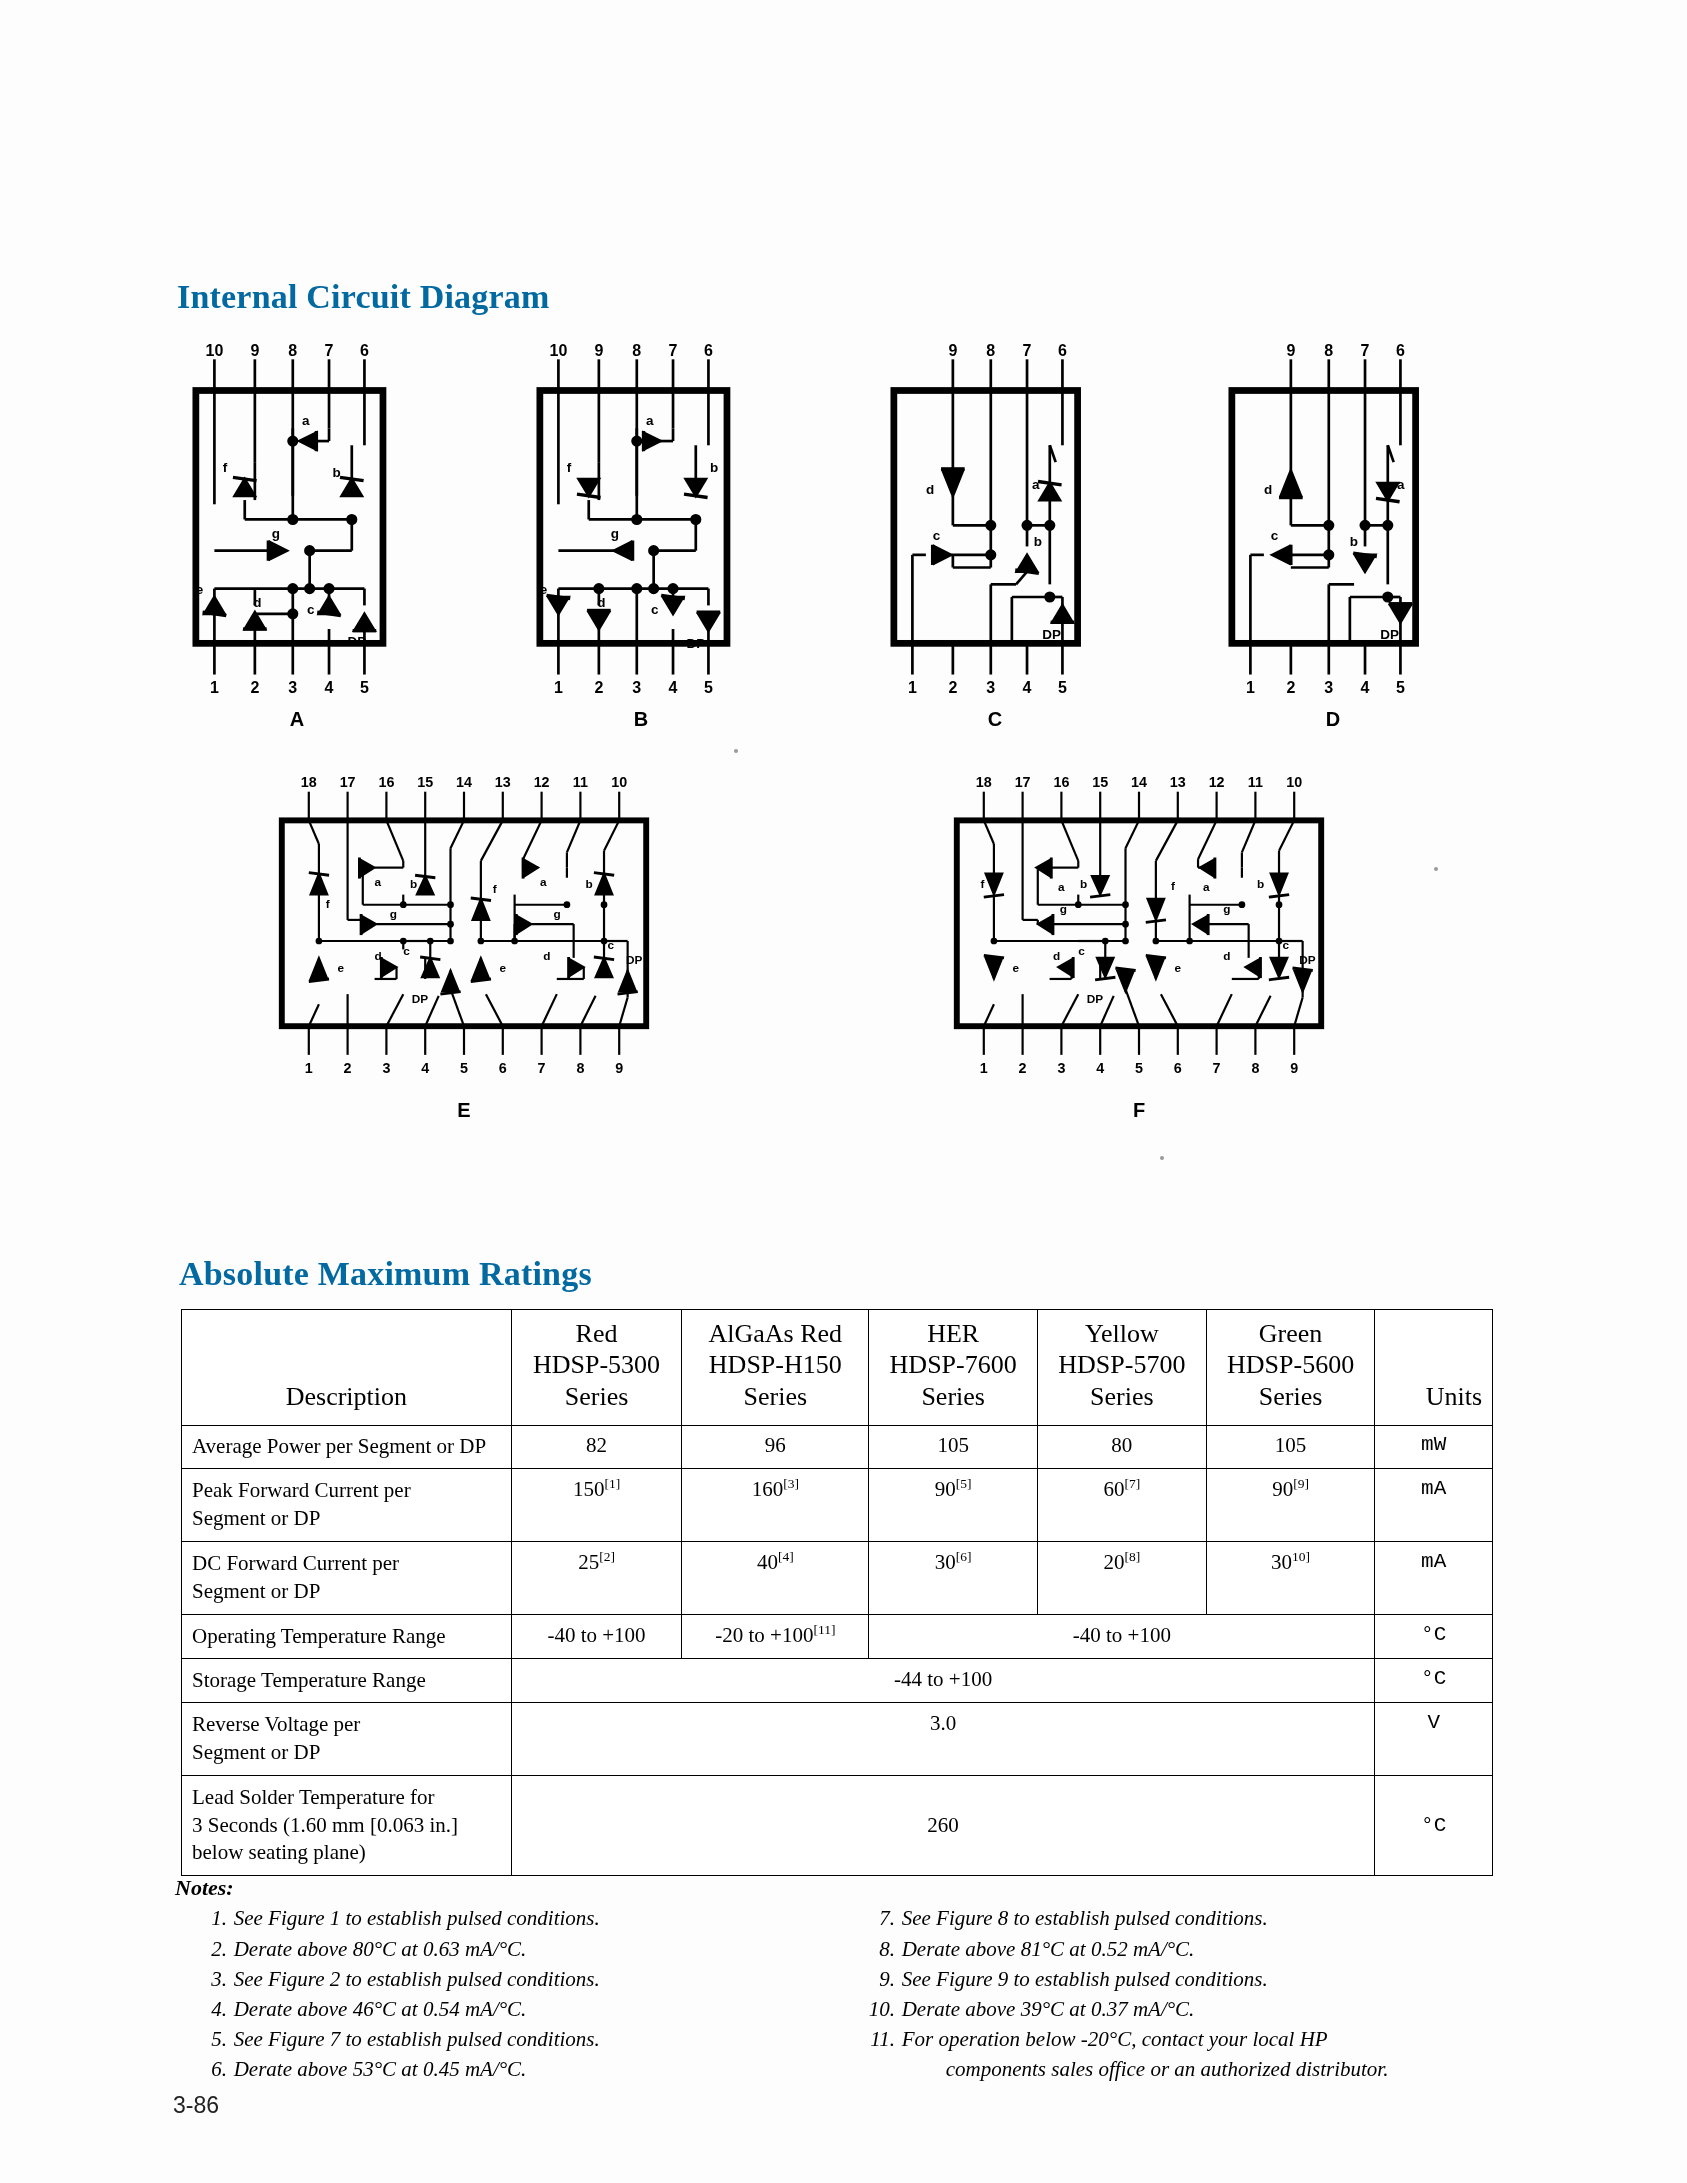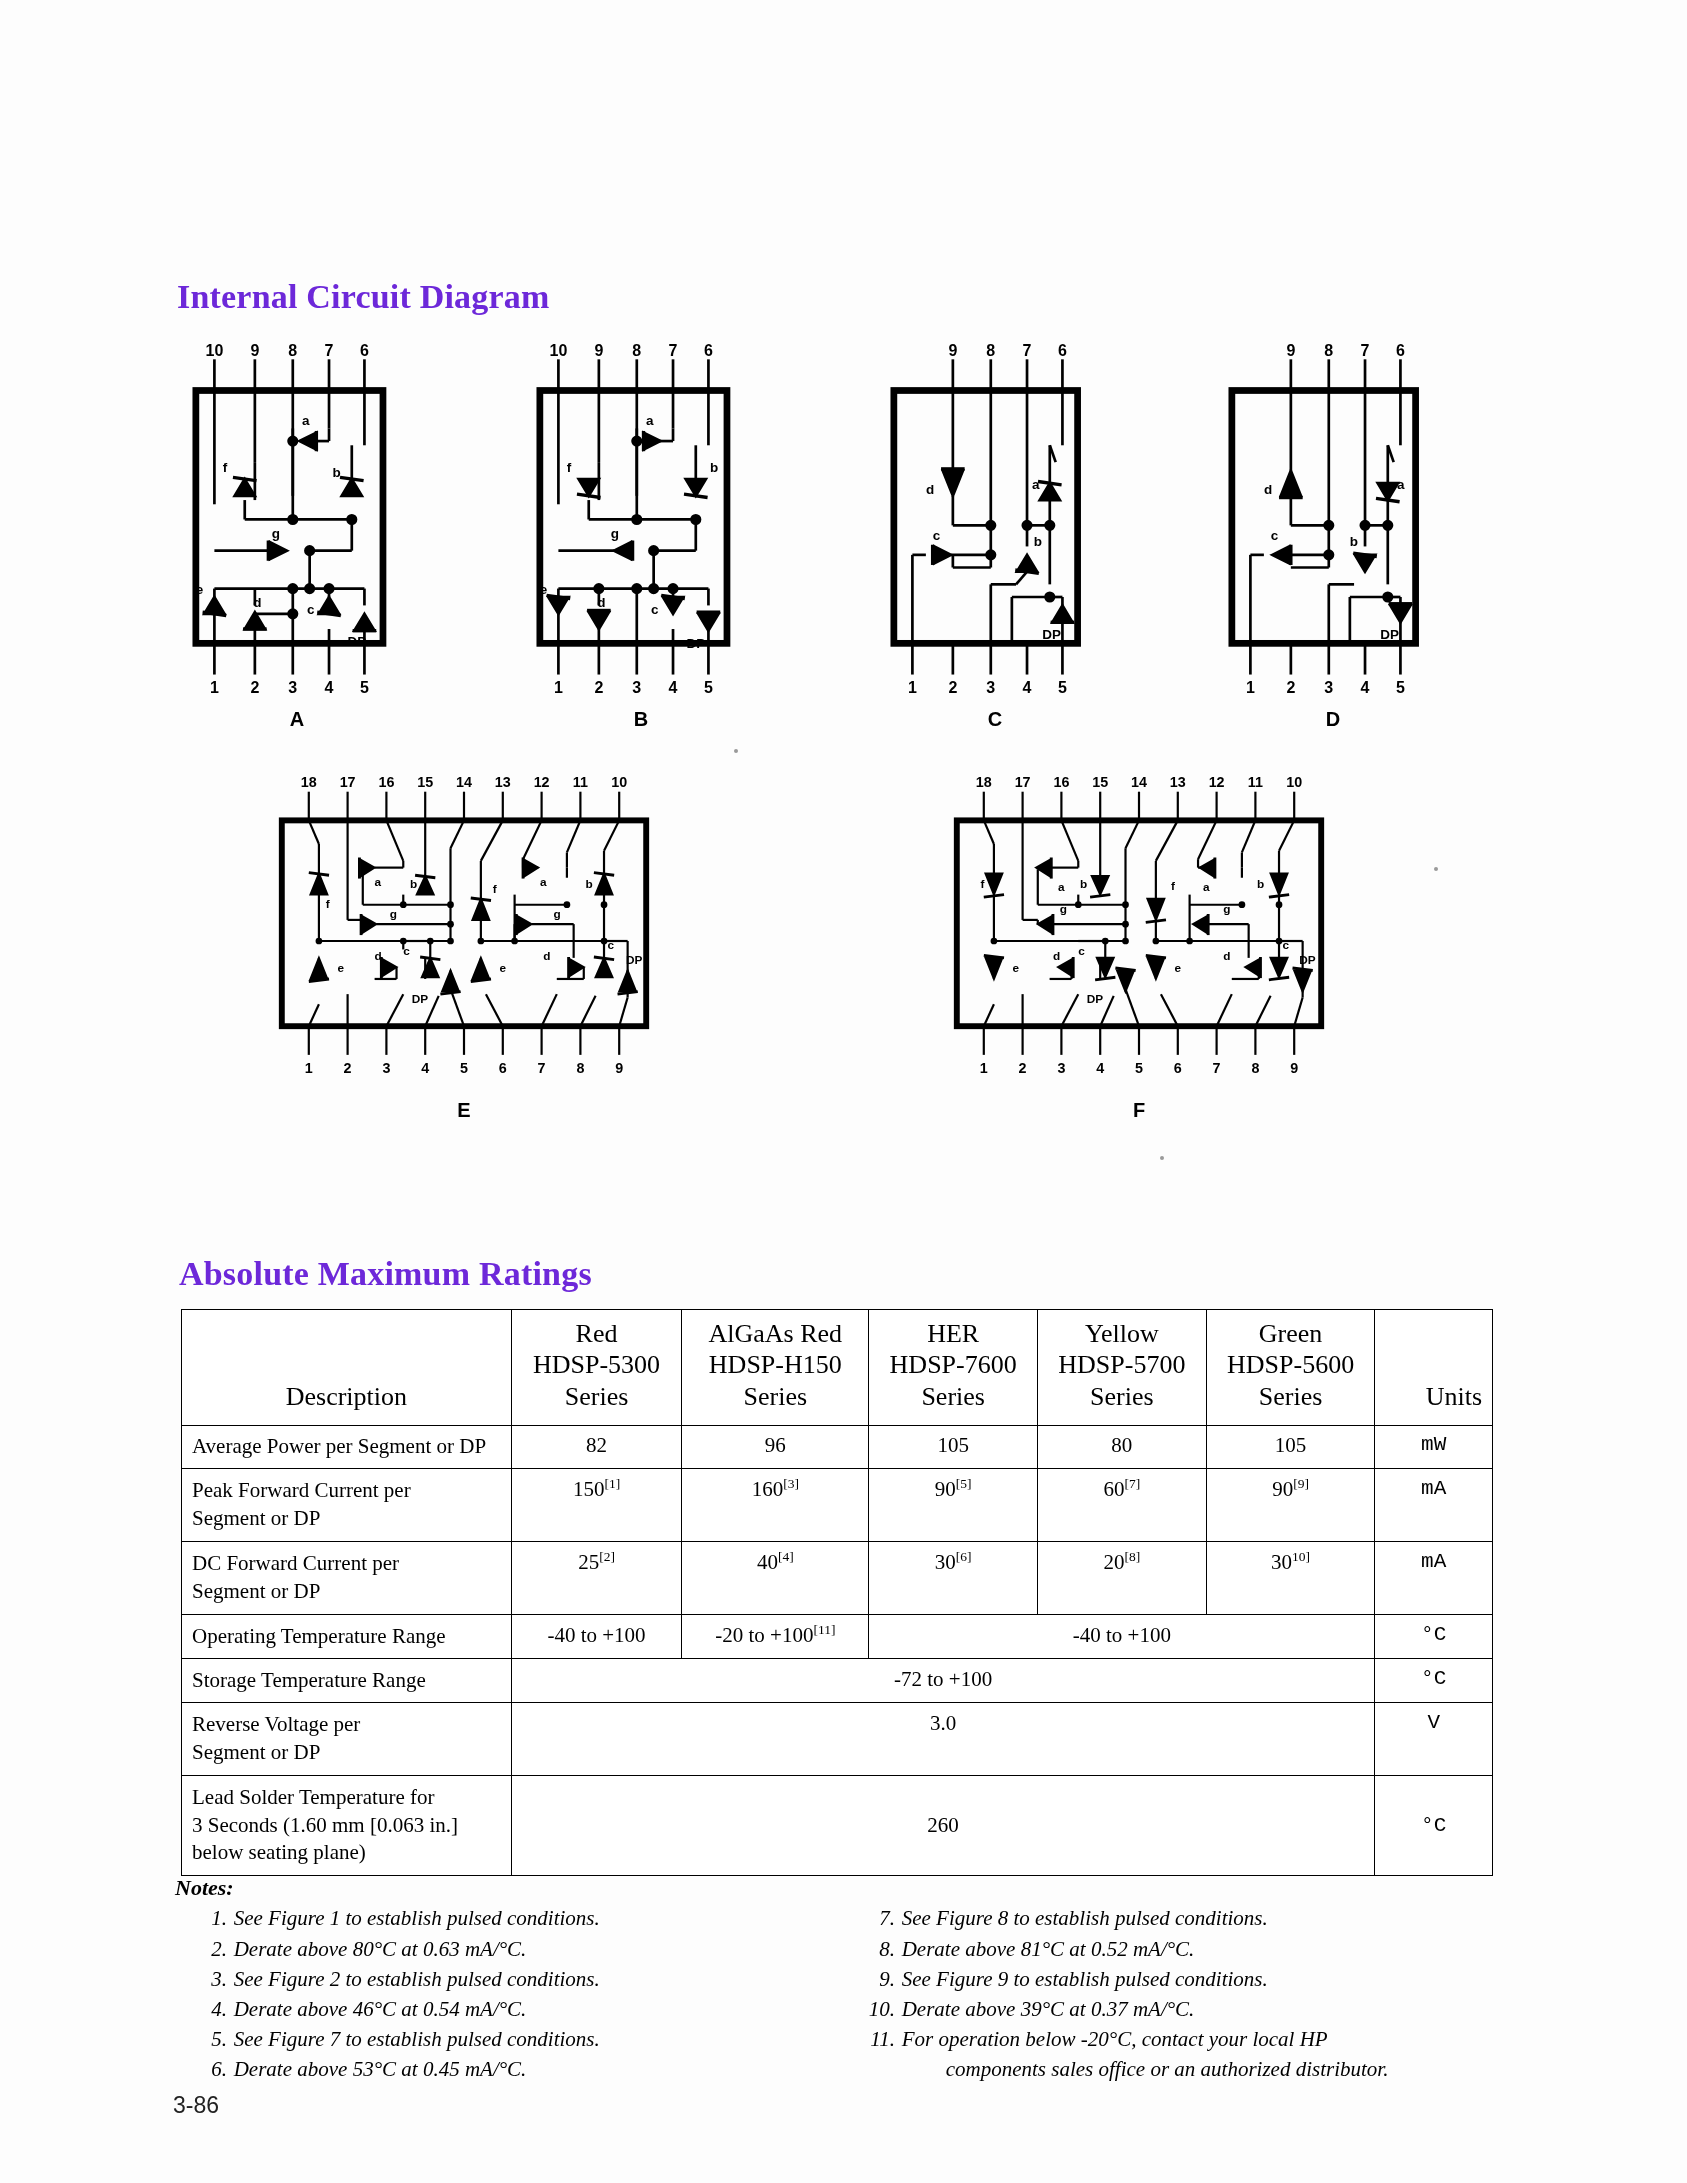--- a/index.html
+++ b/index.html
@@ -6,21 +6,21 @@
   body{
     width:1687px;height:2183px;background:#fdfdfd;
     font-family:"Liberation Serif",serif;color:#000;
     position:relative;overflow:hidden;
   }
   .page{position:absolute;left:0;top:0;width:1687px;height:2183px;}
 
   
   .h1{
     position:absolute;font-family:"Liberation Serif",serif;
-    font-weight:bold;font-size:34px;letter-spacing:0.2px;color:#6d28d9;
+    font-weight:bold;font-size:34px;letter-spacing:0.2px;color:#0369a1;
   }
   #title-icd{left:177px;top:278px;}
   #title-amr{left:179px;top:1255px;}
 
   
   .circ{position:absolute;}
   .circ svg{display:block;}
   .circ-label{
     position:absolute;width:100%;text-align:center;
     font-family:"Liberation Sans",sans-serif;font-weight:bold;
@@ -840,21 +840,21 @@
       <tr>
         <td class="desc">Operating Temperature Range</td>
         <td class="val">-40 to +100</td>
         <td class="val"><span>-20 to +100</span><span class="sup">[11]</span></td>
         <td class="val" colspan="3">-40 to +100</td>
         <td class="unit">°C</td>
       </tr>
 
       <tr>
         <td class="desc">Storage Temperature Range</td>
-        <td class="val" colspan="5">-72 to +100</td>
+        <td class="val" colspan="5">-44 to +100</td>
         <td class="unit">°C</td>
       </tr>
 
       <tr class="rowtall">
         <td class="desc">Reverse Voltage per<br>Segment or DP</td>
         <td class="val" colspan="5">3.0</td>
         <td class="unit">V</td>
       </tr>
 
       <tr class="rowtall3">

